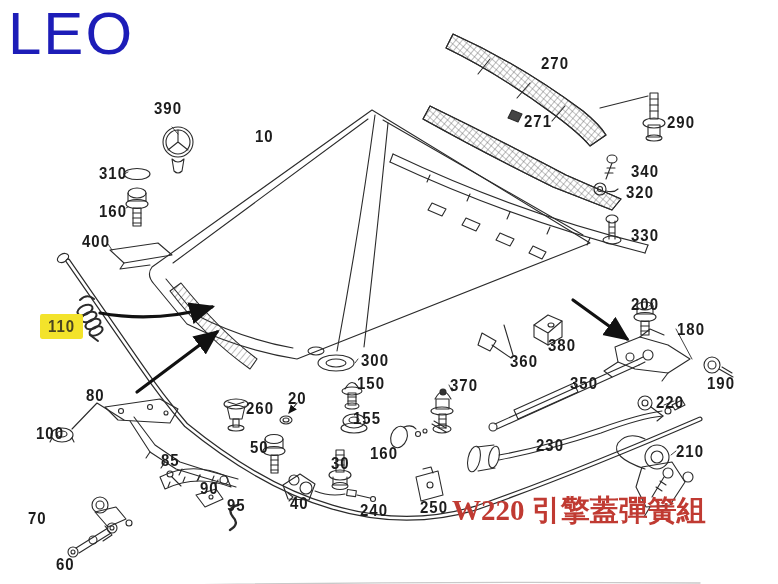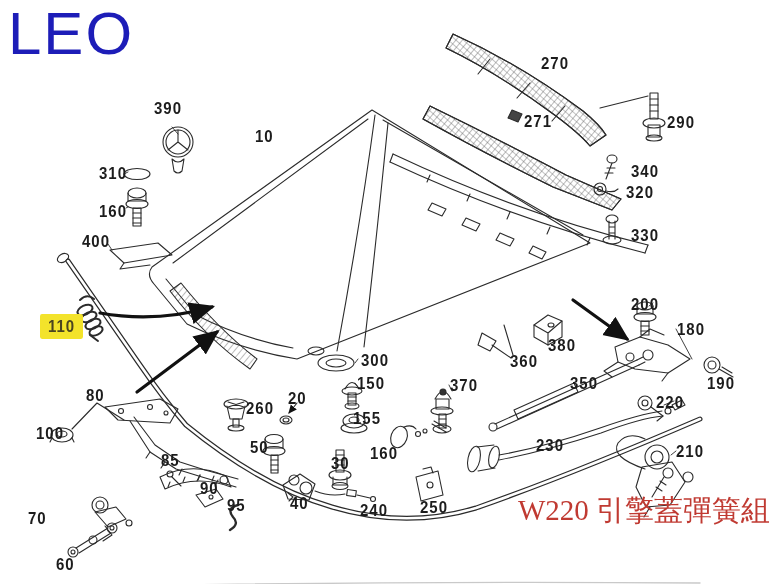--- a/index.html
+++ b/index.html
@@ -5,23 +5,23 @@
   html,body{margin:0;padding:0;background:#ffffff;}
   #stage{position:relative;width:778px;height:584px;background:#ffffff;overflow:hidden;
          font-family:"Liberation Sans",sans-serif;margin-top:7px;}
   #watermark{position:absolute;left:8px;top:-8px;font-size:60px;font-weight:400;
              letter-spacing:2px;font-family:"Liberation Sans",sans-serif;}
   #diagram-svg{position:absolute;left:0;top:0;}
   .plabel{position:absolute;font-family:"Liberation Sans",sans-serif;font-weight:bold;
           font-size:15px;letter-spacing:1px;color:#1c1c1c;white-space:nowrap;
           transform:scaleY(1.08);}
   .plabel.hl{padding:3px 8px;border-radius:2px;color:#4a4420;}
-  #caption{position:absolute;left:452px;top:488px;width:318px;text-align:right;
+  #caption{position:absolute;left:452px;top:488px;width:318px;text-align:left;
            font-family:"Liberation Serif","DejaVu Serif",serif;font-size:29px;
-           line-height:1.06;font-weight:400;}
+           line-height:1.06;font-weight:700;}
   #caption .cap-line2{padding-right:14px;}
 </style>
 </head>
 <body>
 
 <div id="stage">
 
   <svg id="diagram-svg" width="778" height="584" viewBox="0 0 778 584" stroke="#2b2b2b" stroke-width="1.1" fill="none" stroke-linecap="round" stroke-linejoin="round">
     <defs>
       <marker id="ah" markerWidth="9" markerHeight="8" refX="7" refY="3.5" orient="auto">

